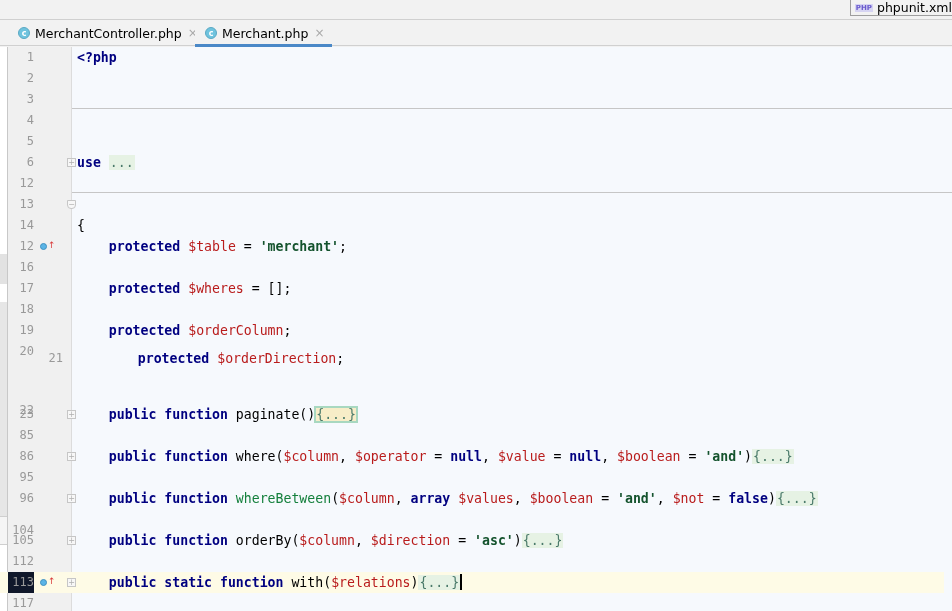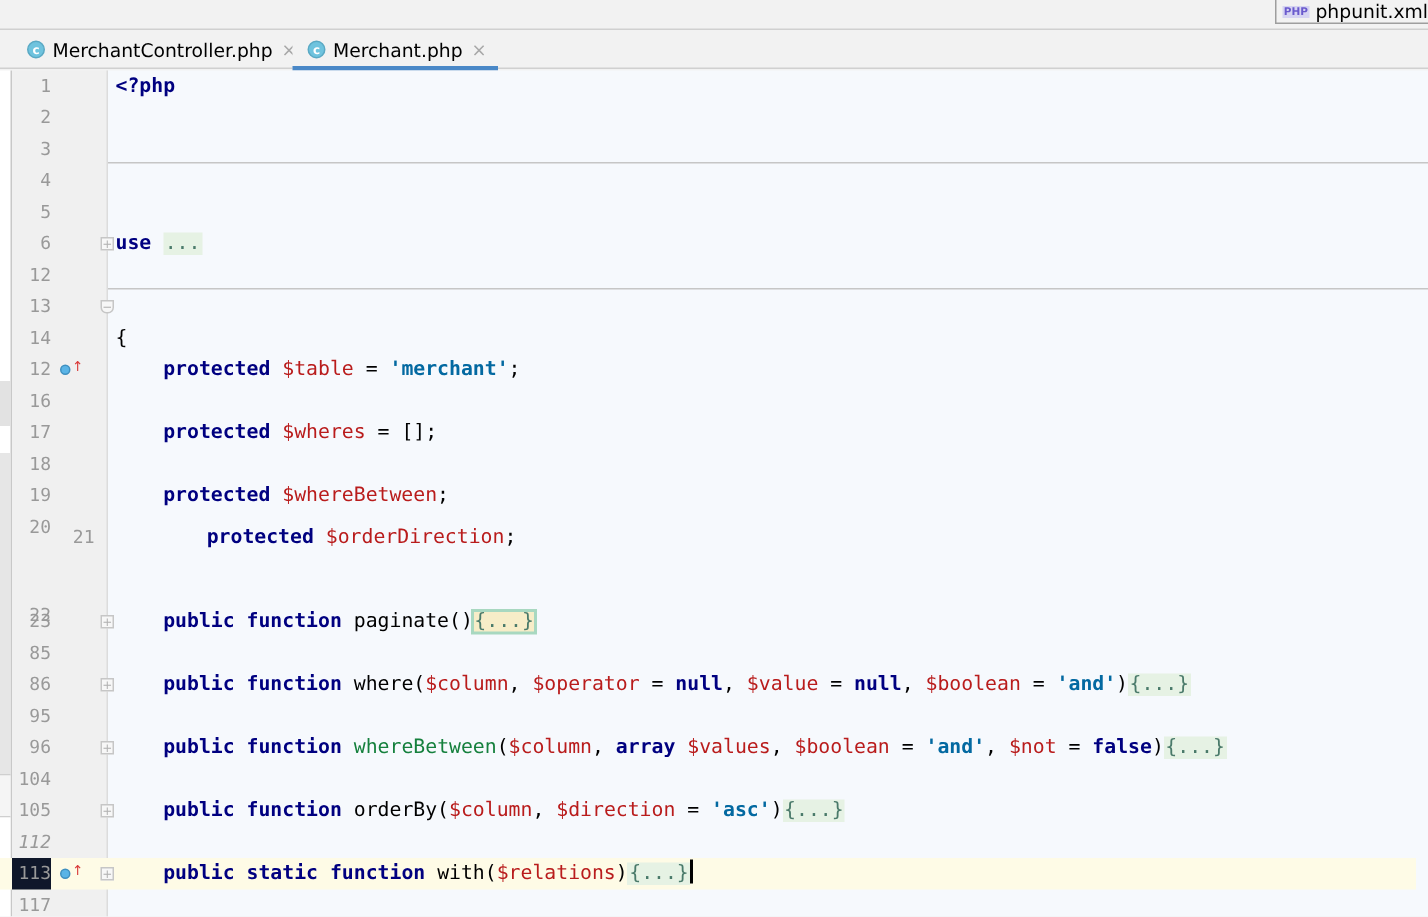--- a/index.html
+++ b/index.html
@@ -34,21 +34,21 @@
   .fold { position: absolute; left: 67px; top: 6px; width: 9px; height: 9px; border: 1px solid #c6c6c6; background: #f7f7f7; font-size: 8px; line-height: 7px; color: #b0b0b0; text-align: center; font-family: "DejaVu Sans", sans-serif; }
   .fold.open { border-radius: 0 0 4px 4px; }
   .code { position: absolute; left: 77px; top: 0; line-height: 21px; font-size: 13.2px; white-space: pre; color: #000; }
   .row.current { background: #fefbe6; }
   .row.current .ln { background: #0f172a; }
 
   .sep { position: absolute; left: 72px; width: 880px; height: 1px; background: #c6c6c6; }
 
   .kw { color: #000080; font-weight: bold; }
   .var { color: #b91c1c; }
-  .str { color: #0369a1; font-weight: bold; }
+  .str { color: #14532d; font-weight: bold; }
   .unused { color: #15803d; }
   .folded { background: #e6f2e4; color: #4a7a6a; padding: 0 1px; }
   .folded.sel { background: #f7edc8; outline: 2px solid #a8d8c0; outline-offset: -1px; }
   .caret { display: inline-block; width: 2px; height: 16px; background: #000; vertical-align: -3px; }
 </style>
 </head>
 <body>
 
 <div class="topbar">
   <div class="ext-tab">
@@ -128,21 +128,21 @@
 </div>
 <div class="row" style="top:278px;">
   <span class="ln">17</span>
   <span class="code">    <span class="kw">protected</span><span> </span><span class="var">$wheres</span><span> = [];</span></span>
 </div>
 <div class="row" style="top:299px;">
   <span class="ln">18</span>
 </div>
 <div class="row" style="top:320px;">
   <span class="ln">19</span>
-  <span class="code">    <span class="kw">protected</span><span> </span><span class="var">$whereBetween</span><span>;</span></span>
+  <span class="code">    <span class="kw">protected</span><span> </span><span class="var">$orderColumn</span><span>;</span></span>
 </div>
 <div class="row" style="top:341px;">
   <span class="ln">20</span>
 </div>
 <div class="row" style="top:348px;margin-left:29px;">
   <span class="ln">21</span>
   <span class="code">    <span class="kw">protected</span><span> </span><span class="var">$orderDirection</span><span>;</span></span>
 </div>
 <div class="row" style="top:400px;">
   <span class="ln">22</span>
@@ -161,29 +161,29 @@
   <span class="code">    <span class="kw">public</span><span> </span><span class="kw">function</span><span> where(</span><span class="var">$column</span><span>, </span><span class="var">$operator</span><span> = </span><span class="kw">null</span><span>, </span><span class="var">$value</span><span> = </span><span class="kw">null</span><span>, </span><span class="var">$boolean</span><span> = </span><span class="str">'and'</span><span>)</span><span class="folded">{...}</span></span>
 </div>
 <div class="row" style="top:467px;padding-left:19px;">
   <span class="ln">95</span>
 </div>
 <div class="row" style="top:488px;">
   <span class="ln">96</span>
   <span class="fold">+</span>
   <span class="code">    <span class="kw">public</span><span> </span><span class="kw">function</span><span> </span><span class="unused">whereBetween</span><span>(</span><span class="var">$column</span><span>, </span><span class="kw">array</span><span> </span><span class="var">$values</span><span>, </span><span class="var">$boolean</span><span> = </span><span class="str">'and'</span><span>, </span><span class="var">$not</span><span> = </span><span class="kw">false</span><span>)</span><span class="folded">{...}</span></span>
 </div>
-<div class="row" style="top:509px;">
+<div class="row" style="top:520px;">
   <span class="ln">104</span>
 </div>
 <div class="row" style="top:530px;">
   <span class="ln">105</span>
   <span class="fold">+</span>
   <span class="code">    <span class="kw">public</span><span> </span><span class="kw">function</span><span> orderBy(</span><span class="var">$column</span><span>, </span><span class="var">$direction</span><span> = </span><span class="str">'asc'</span><span>)</span><span class="folded">{...}</span></span>
 </div>
-<div class="row" style="top:551px;font-style:italic;">
+<div class="row" style="top:551px;">
   <span class="ln">112</span>
 </div>
 <div class="row current" style="top:572px;">
   <span class="ln">113</span>
   <span class="marker">
       <span class="dot"></span>
       <span class="arrow">↑</span>
     </span>
   <span class="fold">+</span>
   <span class="code">    <span class="kw">public</span><span> </span><span class="kw">static</span><span> </span><span class="kw">function</span><span> with(</span><span class="var">$relations</span><span>)</span><span class="folded">{...}</span><span class="caret"></span></span>

